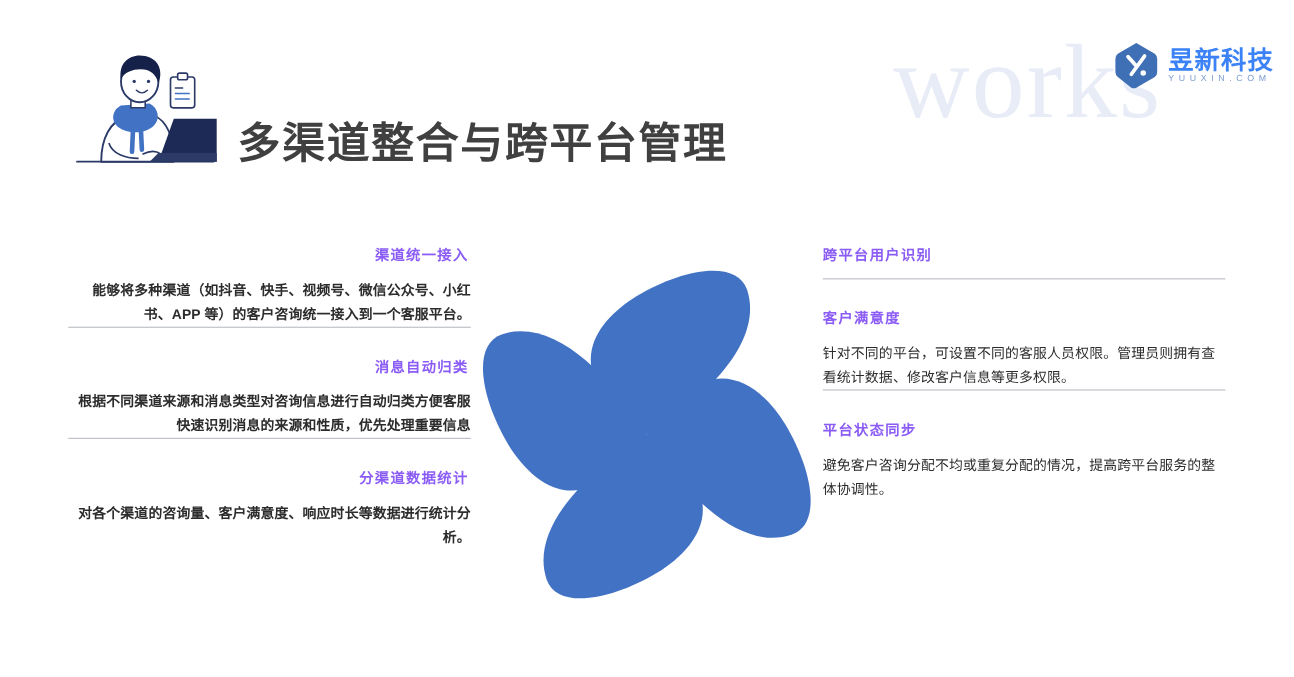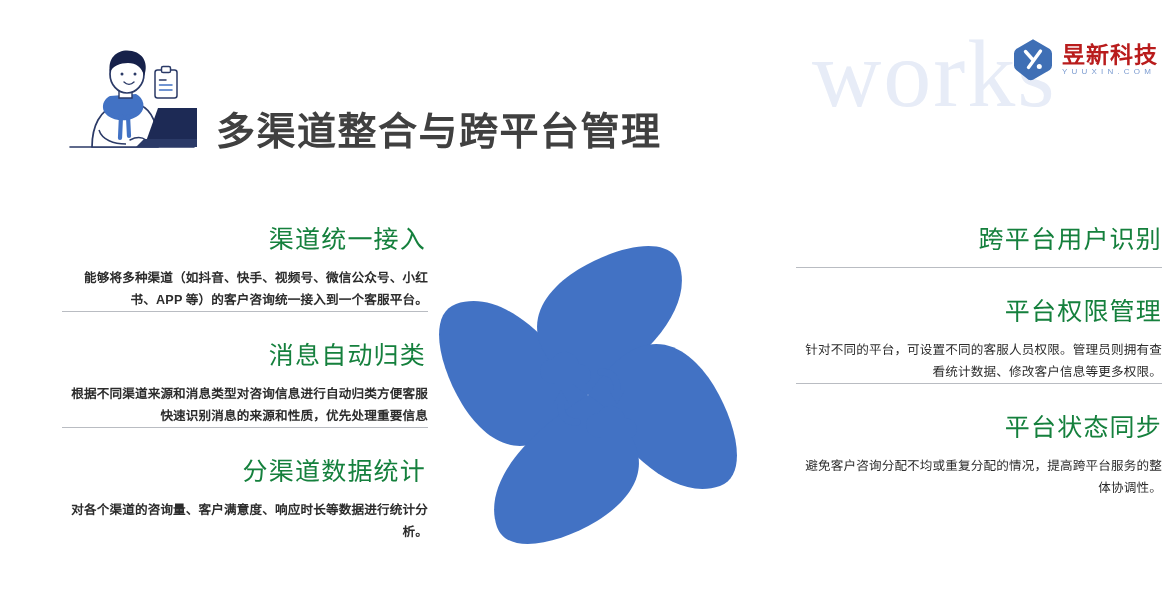--- a/index.html
+++ b/index.html
@@ -57,21 +57,21 @@
   }
   .brand-text {
     display: flex;
     flex-direction: column;
     justify-content: center;
     gap: 1px;
   }
   .brand-cn {
     font-size: 23px;
     font-weight: 700;
-    color: #b91c1c;
+    color: #3b82f6;
     letter-spacing: 1px;
     line-height: 1.05;
     white-space: nowrap;
   }
   .brand-en {
     font-size: 8px;
     font-weight: 400;
     color: #7b9bd0;
     letter-spacing: 4.2px;
     line-height: 1;
@@ -103,26 +103,26 @@
   }
 
   
   .col {
     position: absolute;
     top: 224px;
     width: 366px;
     z-index: 2;
   }
   .col-left  { left: 62px;  text-align: right; }
-  .col-right { left: 796px; text-align: right;  }
+  .col-right { left: 748px; text-align: left;  }
 
   .feature-title {
-    font-size: 25px;
-    font-weight: 400;
-    color: #15803d;
+    font-size: 13px;
+    font-weight: 700;
+    color: #8b5cf6;
     letter-spacing: 1.2px;
     line-height: 1.2;
     margin: 0 0 13px 0;
     white-space: nowrap;
   }
   .col-left .feature-title  { padding-right: 2px; }
 
   .feature-desc {
     font-size: 12.6px;
     font-weight: 400;
@@ -264,21 +264,21 @@
 
   <div class="col col-right">
 
     <div class="feature-block">
       <div class="feature-title">跨平台用户识别</div>
     </div>
 
     <hr class="divider">
 
     <div class="feature-block">
-      <div class="feature-title">平台权限管理</div>
+      <div class="feature-title">客户满意度</div>
       <p class="feature-desc">针对不同的平台，可设置不同的客服人员权限。管理员则拥有查看统计数据、修改客户信息等更多权限。</p>
     </div>
 
     <hr class="divider">
 
     <div class="feature-block">
       <div class="feature-title">平台状态同步</div>
       <p class="feature-desc">避免客户咨询分配不均或重复分配的情况，提高跨平台服务的整体协调性。</p>
     </div>
 

